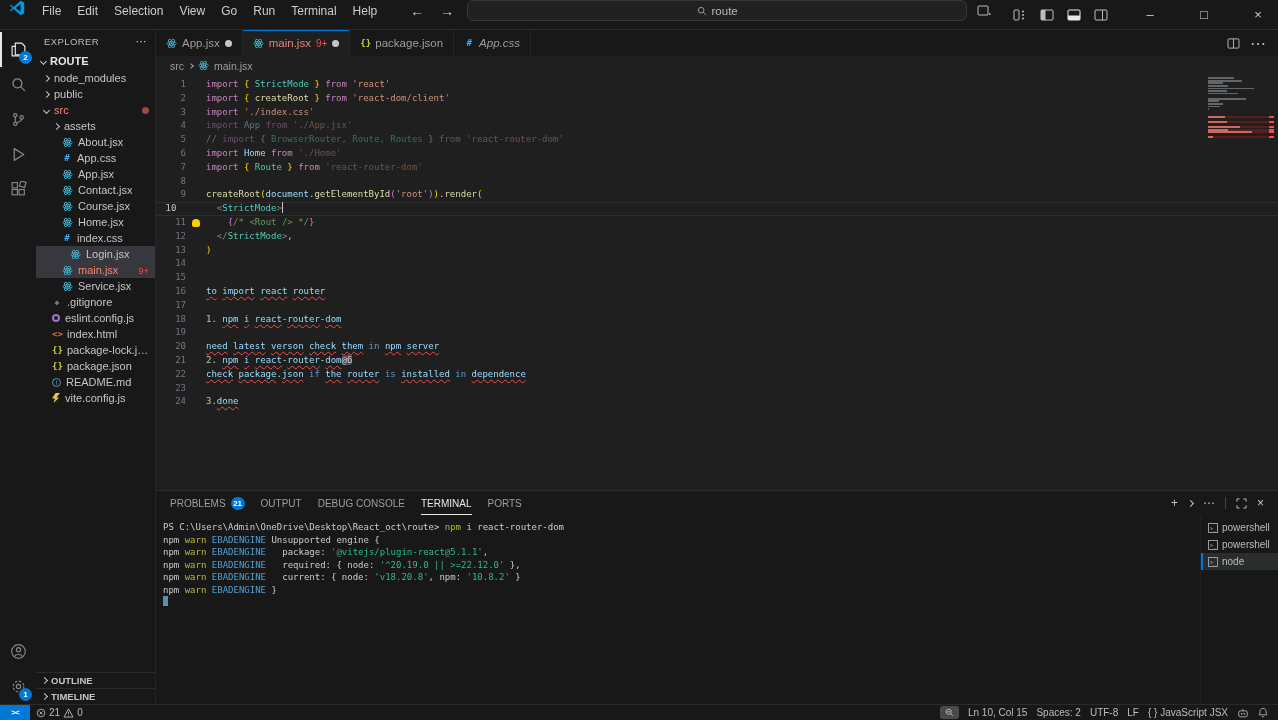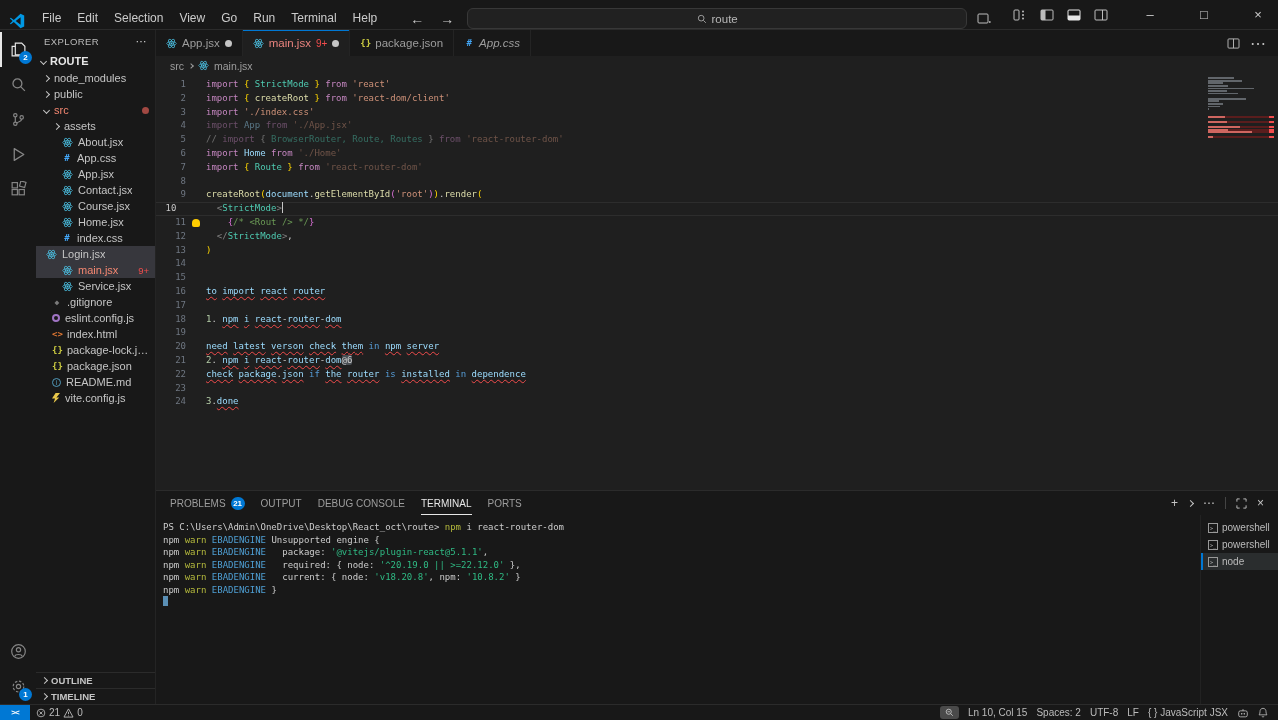--- a/index.html
+++ b/index.html
@@ -2,21 +2,21 @@
 <html><head>
 <meta charset="utf-8">
 <style>
   * { margin:0; padding:0; box-sizing:border-box; }
   html,body { background:#000; }
   .window { width:1278px; height:720px; background:#181818; color:#ccc;
     font-family:"Liberation Sans",sans-serif; position:relative; overflow:hidden;
     display:flex; flex-direction:column; }
 
   
-  .titlebar { height:30px; display:flex; align-items:flex-end; background:#181818;
+  .titlebar { height:30px; display:flex; align-items:flex-start; background:#181818;
     border-bottom:1px solid #2b2b2b; flex:none; }
   .logo { width:34px; display:flex; justify-content:center; }
   .menus { display:flex; }
   .menu-item { padding:4px 8px; font-size:12px; color:#ccc; border-radius:4px; }
   .tb-center { flex:1; display:flex; align-items:center; justify-content:center; gap:10px; }
   .nav-arrow { font-size:14px; color:#cfcfcf; padding:0 3px; }
   .searchbox { width:500px; height:21px; background:#212121; border:1px solid #383838;
     border-radius:6px; display:flex; align-items:center; justify-content:center; gap:5px;
     font-size:11.5px; color:#b8b8b8; }
   .tb-right { display:flex; align-items:center; gap:14px; padding-right:0; }
@@ -342,21 +342,21 @@
               <ellipse cx="8" cy="8" rx="7" ry="2.7" fill="none" stroke="#4cc3e6"></ellipse>
               <ellipse cx="8" cy="8" rx="7" ry="2.7" fill="none" stroke="#4cc3e6" transform="rotate(60 8 8)"></ellipse>
               <ellipse cx="8" cy="8" rx="7" ry="2.7" fill="none" stroke="#4cc3e6" transform="rotate(120 8 8)"></ellipse>
             </svg>
             <span class="lbl">Home.jsx</span>
           </div>
           <div class="frow" style="padding-left: 26px;">
             <span class="fi fi-css">#</span>
             <span class="lbl">index.css</span>
           </div>
-          <div class="frow selected" style="padding-left: 10px;">
+          <div class="frow selected" style="padding-left: 34px;">
             <svg viewBox="0 0 16 16" width="11" height="11" class="fi-react">
               <circle cx="8" cy="8" r="1.5" fill="#4cc3e6"></circle>
               <ellipse cx="8" cy="8" rx="7" ry="2.7" fill="none" stroke="#4cc3e6"></ellipse>
               <ellipse cx="8" cy="8" rx="7" ry="2.7" fill="none" stroke="#4cc3e6" transform="rotate(60 8 8)"></ellipse>
               <ellipse cx="8" cy="8" rx="7" ry="2.7" fill="none" stroke="#4cc3e6" transform="rotate(120 8 8)"></ellipse>
             </svg>
             <span class="lbl">Login.jsx</span>
           </div>
           <div class="frow selected" style="padding-left: 26px;">
             <svg viewBox="0 0 16 16" width="11" height="11" class="fi-react">

